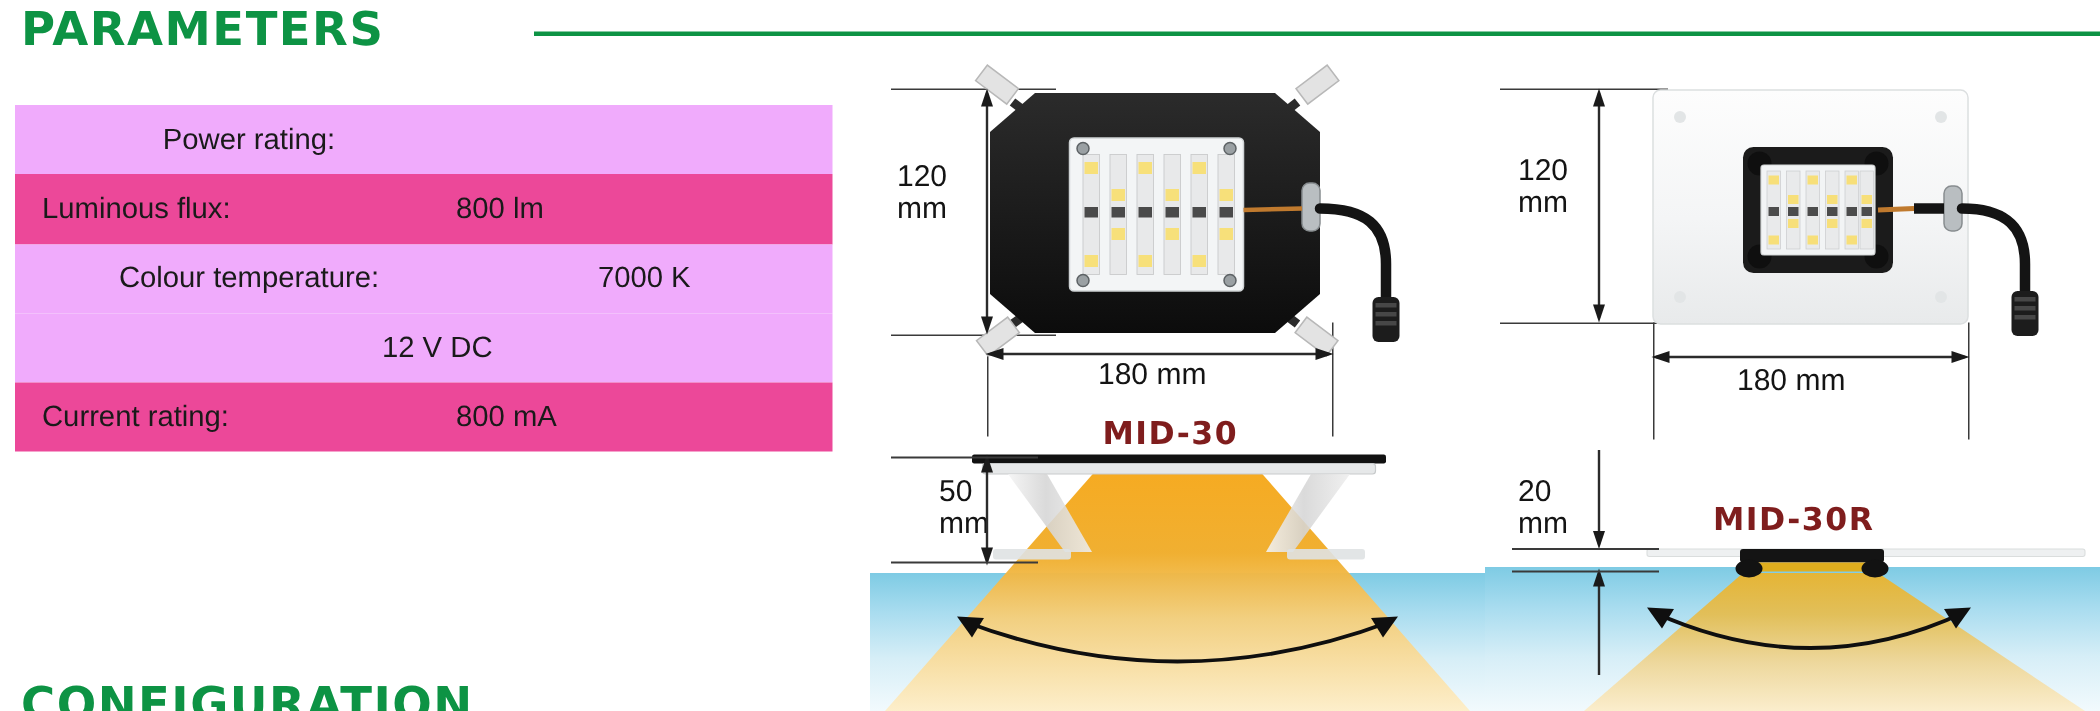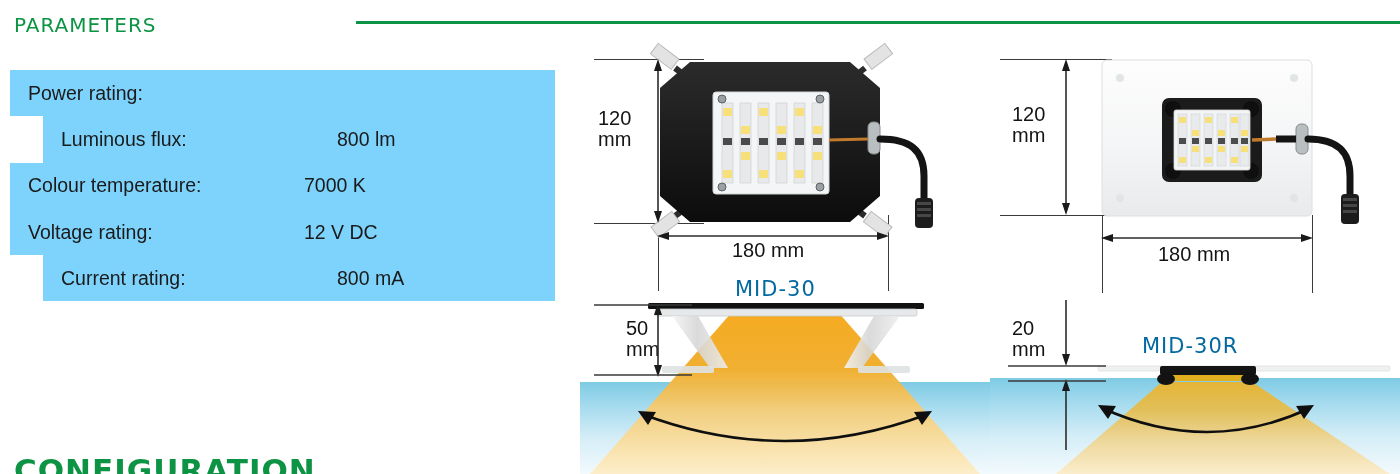--- a/index.html
+++ b/index.html
@@ -13,22 +13,22 @@
     font-family: "Liberation Sans", sans-serif;
     color: #1a1a1a;
   }
 
   
   #header {
     position: absolute; left: 0; top: 0;
     width: 1400px; height: 50px;
   }
   #section-title {
-    position: absolute; left: 14px; top: 13px;
-    font-size: 20px; font-weight: normal;
+    position: absolute; left: 14px; top: 2px;
+    font-size: 31px; font-weight: bold;
     letter-spacing: 1.0px;
     color: #0d9344;
     font-family: "DejaVu Sans", sans-serif;
     white-space: nowrap;
   }
   #header-rule {
     position: absolute; left: 356px; top: 21px;
     width: 1044px; height: 3px;
     background: #0d9344;
   }
@@ -37,22 +37,22 @@
   #param-table {
     position: absolute; left: 10px; top: 70px;
     width: 545px;
   }
   .param-row {
     display: flex; align-items: center;
     height: 46.3px;
     padding-left: 18px;
     font-size: 19.5px;
   }
-  .param-row.odd  { background: #7dd3fc; }
-  .param-row.even { background: #7dd3fc; margin-left: 33px; }
+  .param-row.odd  { background: #f0abfc; text-align: center; }
+  .param-row.even { background: #ec4899; }
   .param-label { width: 276px; flex: none; }
   .param-value { flex: 1; }
 
   
   #next-section-title {
     position: absolute; left: 14px; top: 452px;
     font-size: 31px; font-weight: bold;
     letter-spacing: 1.0px;
     color: #0d9344;
     font-family: "DejaVu Sans", sans-serif;
@@ -65,23 +65,23 @@
   #figure-mid30r { left: 990px; width: 410px; }
 
   .dim-text {
     position: absolute;
     font-size: 20px; line-height: 21px;
     color: #141414; white-space: pre-line;
     font-family: "Liberation Sans", sans-serif;
   }
   .model-label {
     position: absolute;
-    font-size: 21px; font-weight: normal;
+    font-size: 21px; font-weight: bold;
     letter-spacing: 1.0px;
-    color: #0369a1;
+    color: #7f1d1d;
     font-family: "DejaVu Sans", sans-serif;
     white-space: nowrap;
   }
   .angle-label {
     position: absolute;
     font-size: 16px; font-weight: bold;
     color: #111111;
     font-family: "Liberation Sans", sans-serif;
   }
 
@@ -115,21 +115,20 @@
   </div>
   <div class="param-row even">
     <span class="param-label">Luminous flux:</span>
     <span class="param-value">800 lm</span>
   </div>
   <div class="param-row odd">
     <span class="param-label">Colour temperature:</span>
     <span class="param-value">7000 K</span>
   </div>
   <div class="param-row odd">
-    <span class="param-label">Voltage rating:</span>
     <span class="param-value">12 V DC</span>
   </div>
   <div class="param-row even">
     <span class="param-label">Current rating:</span>
     <span class="param-value">800 mA</span>
   </div>
 </div>
 
 <div id="next-section-title">CONFIGURATION</div>
 

